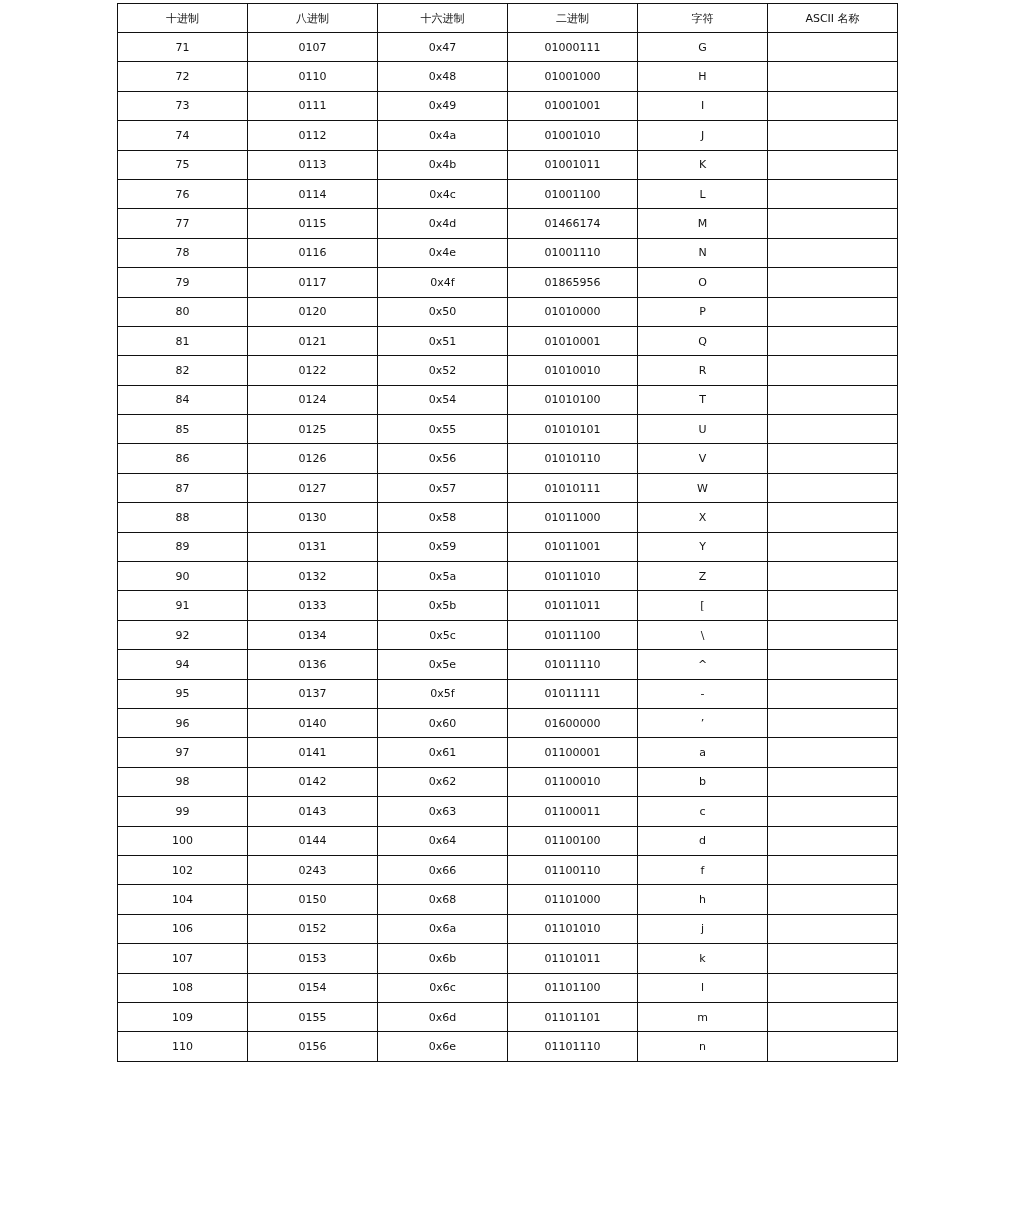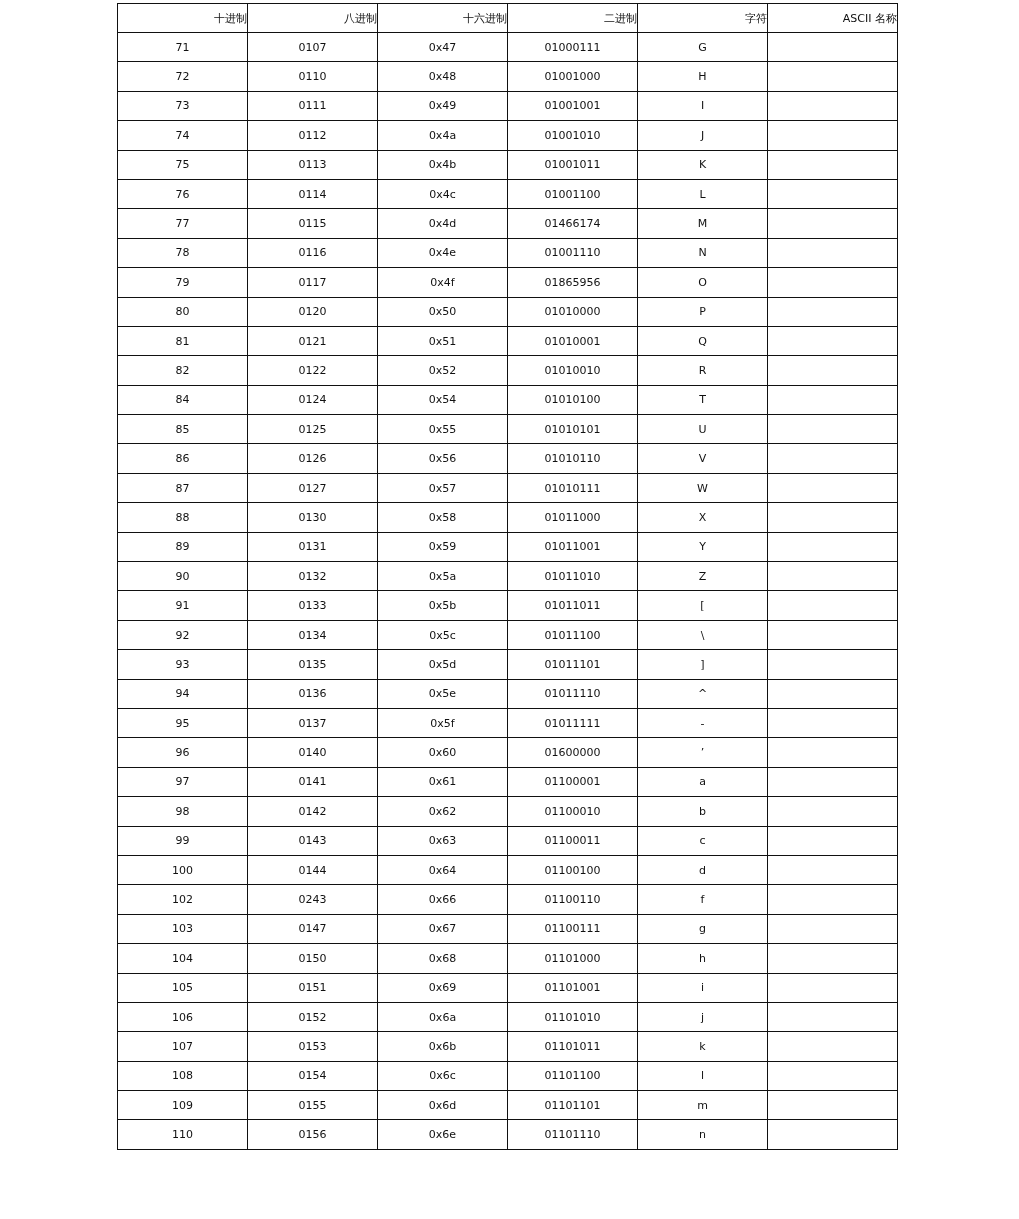--- a/index.html
+++ b/index.html
@@ -7,21 +7,21 @@
   table.ascii {
     position: absolute; left: 117px; top: 3px;
     width: 780px; border-collapse: collapse; table-layout: fixed;
   }
   table.ascii th, table.ascii td {
     border: 1.5px solid #111;
     text-align: center; vertical-align: middle;
     font-size: 11px; font-weight: normal;
     padding: 0; overflow: hidden; white-space: nowrap;
   }
-  table.ascii th { height: 28px; text-align: right; }
+  table.ascii th { height: 28px; }
   table.ascii td { height: 28.4px; }
   col.c { width: 130px; }
 </style>
 </head>
 <body>
 
 <table class="ascii">
   <colgroup>
     <col class="c">
       <col class="c">
@@ -203,28 +203,20 @@
       </tr>
       <tr>
         <td>92</td>
         <td>0134</td>
         <td>0x5c</td>
         <td>01011100</td>
         <td>\</td>
         <td></td>
       </tr>
       <tr>
-        <td>93</td>
-        <td>0135</td>
-        <td>0x5d</td>
-        <td>01011101</td>
-        <td>]</td>
-        <td></td>
-      </tr>
-      <tr>
         <td>94</td>
         <td>0136</td>
         <td>0x5e</td>
         <td>01011110</td>
         <td>^</td>
         <td></td>
       </tr>
       <tr>
         <td>95</td>
         <td>0137</td>
@@ -275,44 +267,28 @@
       </tr>
       <tr>
         <td>102</td>
         <td>0243</td>
         <td>0x66</td>
         <td>01100110</td>
         <td>f</td>
         <td></td>
       </tr>
       <tr>
-        <td>103</td>
-        <td>0147</td>
-        <td>0x67</td>
-        <td>01100111</td>
-        <td>g</td>
-        <td></td>
-      </tr>
-      <tr>
         <td>104</td>
         <td>0150</td>
         <td>0x68</td>
         <td>01101000</td>
         <td>h</td>
         <td></td>
       </tr>
       <tr>
-        <td>105</td>
-        <td>0151</td>
-        <td>0x69</td>
-        <td>01101001</td>
-        <td>i</td>
-        <td></td>
-      </tr>
-      <tr>
         <td>106</td>
         <td>0152</td>
         <td>0x6a</td>
         <td>01101010</td>
         <td>j</td>
         <td></td>
       </tr>
       <tr>
         <td>107</td>
         <td>0153</td>

